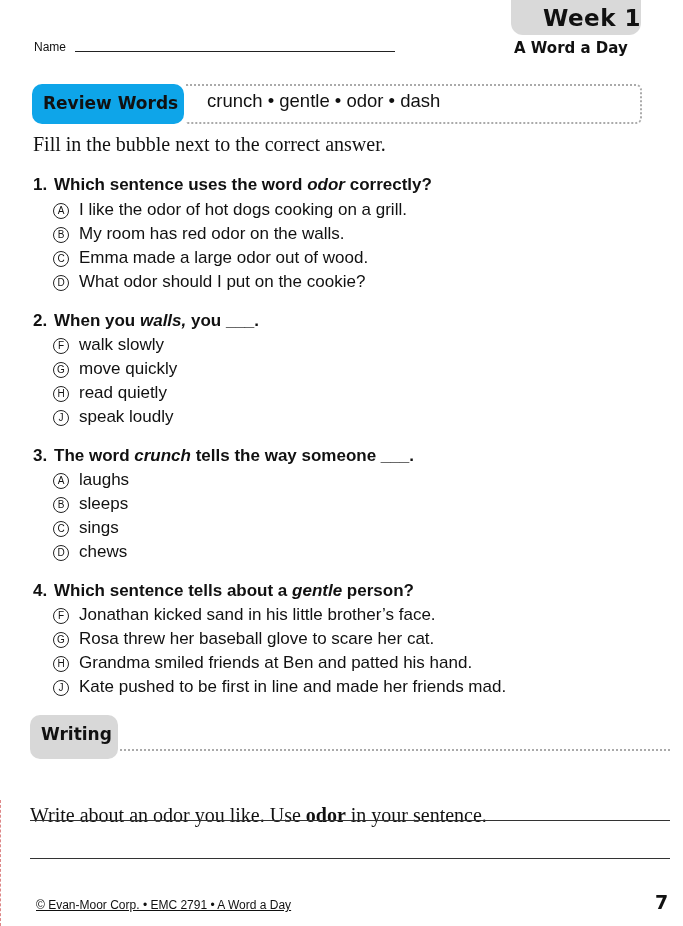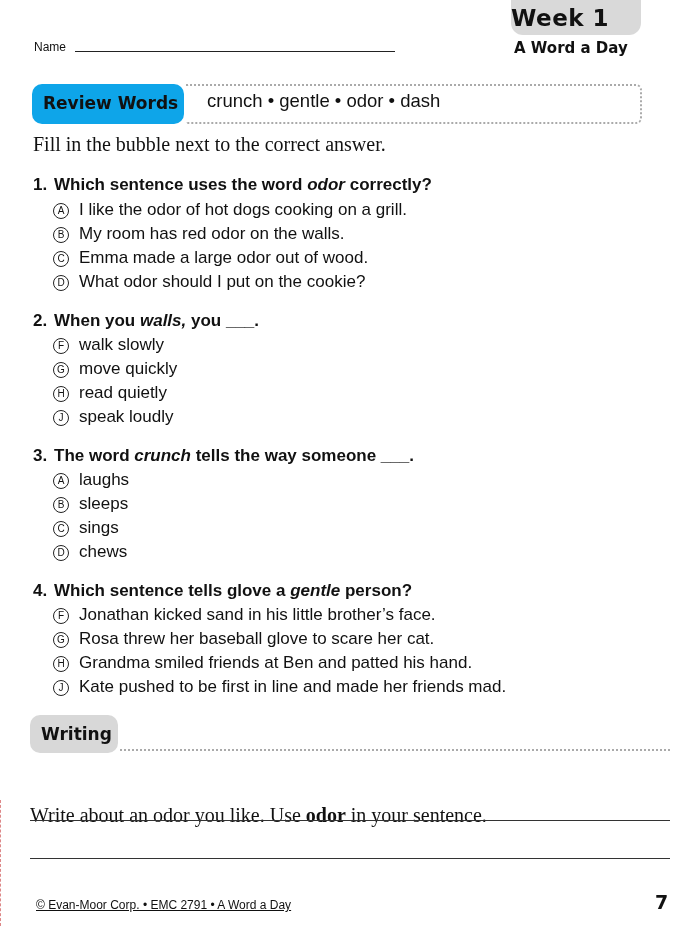--- a/index.html
+++ b/index.html
@@ -1,32 +1,32 @@
 <!DOCTYPE html>
 <html><head>
 <meta charset="utf-8">
 <style>
   html, body { margin:0; padding:0; background:#fff; }
   body { width:683px; height:926px; position:relative; overflow:hidden; color:#111; font-family:"Liberation Sans", sans-serif; }
   .abs { position:absolute; }
-  .week-tab { left:511px; top:0; width:130px; height:35px; background:#d9d9d9; border-radius:0 0 12px 12px; text-align:left; }
+  .week-tab { left:511px; top:0; width:130px; height:35px; background:#d9d9d9; border-radius:0 0 12px 12px; text-align:right; }
   .week-tab span { font-family:"DejaVu Sans", sans-serif; font-weight:900; font-size:23px; line-height:36px; letter-spacing:0.5px; }
   .subtitle { left:514px; top:39px; font-family:"DejaVu Sans", sans-serif; font-weight:900; font-size:15px; }
   .name-label { left:34px; top:40px; font-size:12px; }
   .name-line { left:75px; top:51px; width:320px; border-bottom:1.3px solid #222; }
   .rw-tab { left:32px; top:84px; width:152px; height:40px; background:#0ea5e9; border-radius:10px; }
   .rw-tab span { position:absolute; left:11px; top:9px; font-size:17px; font-weight:bold; font-family:"DejaVu Sans", sans-serif; }
   .rw-box { left:186px; top:84px; width:454px; height:36px; border-top:2.5px dotted #aaa; border-bottom:2.5px dotted #aaa; border-right:2.5px dotted #aaa; border-radius:0 6px 6px 0; }
   .rw-words { left:207px; top:90px; font-size:18.5px; }
   .instr { left:33px; top:133px; font-family:"Liberation Serif", serif; font-size:20px; }
   .q { left:33px; font-weight:bold; font-size:17px; }
   .q .num { display:inline-block; width:21px; }
   .opt { left:53px; font-size:17px; }
   .bub { display:inline-block; width:14px; height:14px; border:1.2px solid #222; border-radius:50%; font-size:10px; line-height:14px; text-align:center; vertical-align:1px; margin-right:10px; font-weight:normal; }
-  .wr-tab { left:30px; top:715px; width:88px; height:38px; background:#d8d8d8; border-radius:10px; }
+  .wr-tab { left:30px; top:715px; width:88px; height:44px; background:#d8d8d8; border-radius:10px; }
   .wr-tab span { position:absolute; left:11px; top:9px; font-size:17px; font-weight:bold; font-family:"DejaVu Sans", sans-serif; }
   .wr-dots { left:120px; top:749px; width:550px; border-top:2.5px dotted #aaa; }
   .wr-prompt { left:30px; top:765px; font-family:"Liberation Serif", serif; font-size:20px;margin-top:39px; }
   .wline { left:30px; width:640px; border-bottom:1.4px solid #333; }
   .footer { left:36px; top:898px; font-size:12px;text-decoration:underline; }
   .pagenum { left:655px; top:891px; font-family:"DejaVu Sans", sans-serif; font-weight:900; font-size:19px; }
   .edge { left:0; top:800px; width:2px; height:126px; border-left:1px dashed #d88; }
 </style>
 </head>
 <body>
@@ -55,21 +55,21 @@
 <div class="abs opt" style="top:359px"><span class="bub">G</span><span>move quickly</span></div>
 <div class="abs opt" style="top:383px"><span class="bub">H</span><span>read quietly</span></div>
 <div class="abs opt" style="top:407px"><span class="bub">J</span><span>speak loudly</span></div>
 
 <div class="abs q" style="top:446px"><span class="num">3.</span><span>The word </span><i>crunch</i><span> tells the way someone ___.</span></div>
 <div class="abs opt" style="top:470px"><span class="bub">A</span><span>laughs</span></div>
 <div class="abs opt" style="top:494px"><span class="bub">B</span><span>sleeps</span></div>
 <div class="abs opt" style="top:518px"><span class="bub">C</span><span>sings</span></div>
 <div class="abs opt" style="top:542px"><span class="bub">D</span><span>chews</span></div>
 
-<div class="abs q" style="top:581px"><span class="num">4.</span><span>Which sentence tells glove a </span><i>gentle</i><span> person?</span></div>
+<div class="abs q" style="top:581px"><span class="num">4.</span><span>Which sentence tells about a </span><i>gentle</i><span> person?</span></div>
 <div class="abs opt" style="top:605px"><span class="bub">F</span><span>Jonathan kicked sand in his little brother’s face.</span></div>
 <div class="abs opt" style="top:629px"><span class="bub">G</span><span>Rosa threw her baseball glove to scare her cat.</span></div>
 <div class="abs opt" style="top:653px"><span class="bub">H</span><span>Grandma smiled friends at Ben and patted his hand.</span></div>
 <div class="abs opt" style="top:677px"><span class="bub">J</span><span>Kate pushed to be first in line and made her friends mad.</span></div>
 
 <div class="abs wr-tab">
     <span>Writing</span>
   </div>
 <div class="abs wr-dots"></div>
 <div class="abs wr-prompt"><span>Write about an odor you like. Use </span><b>odor</b><span> in your sentence.</span></div>

